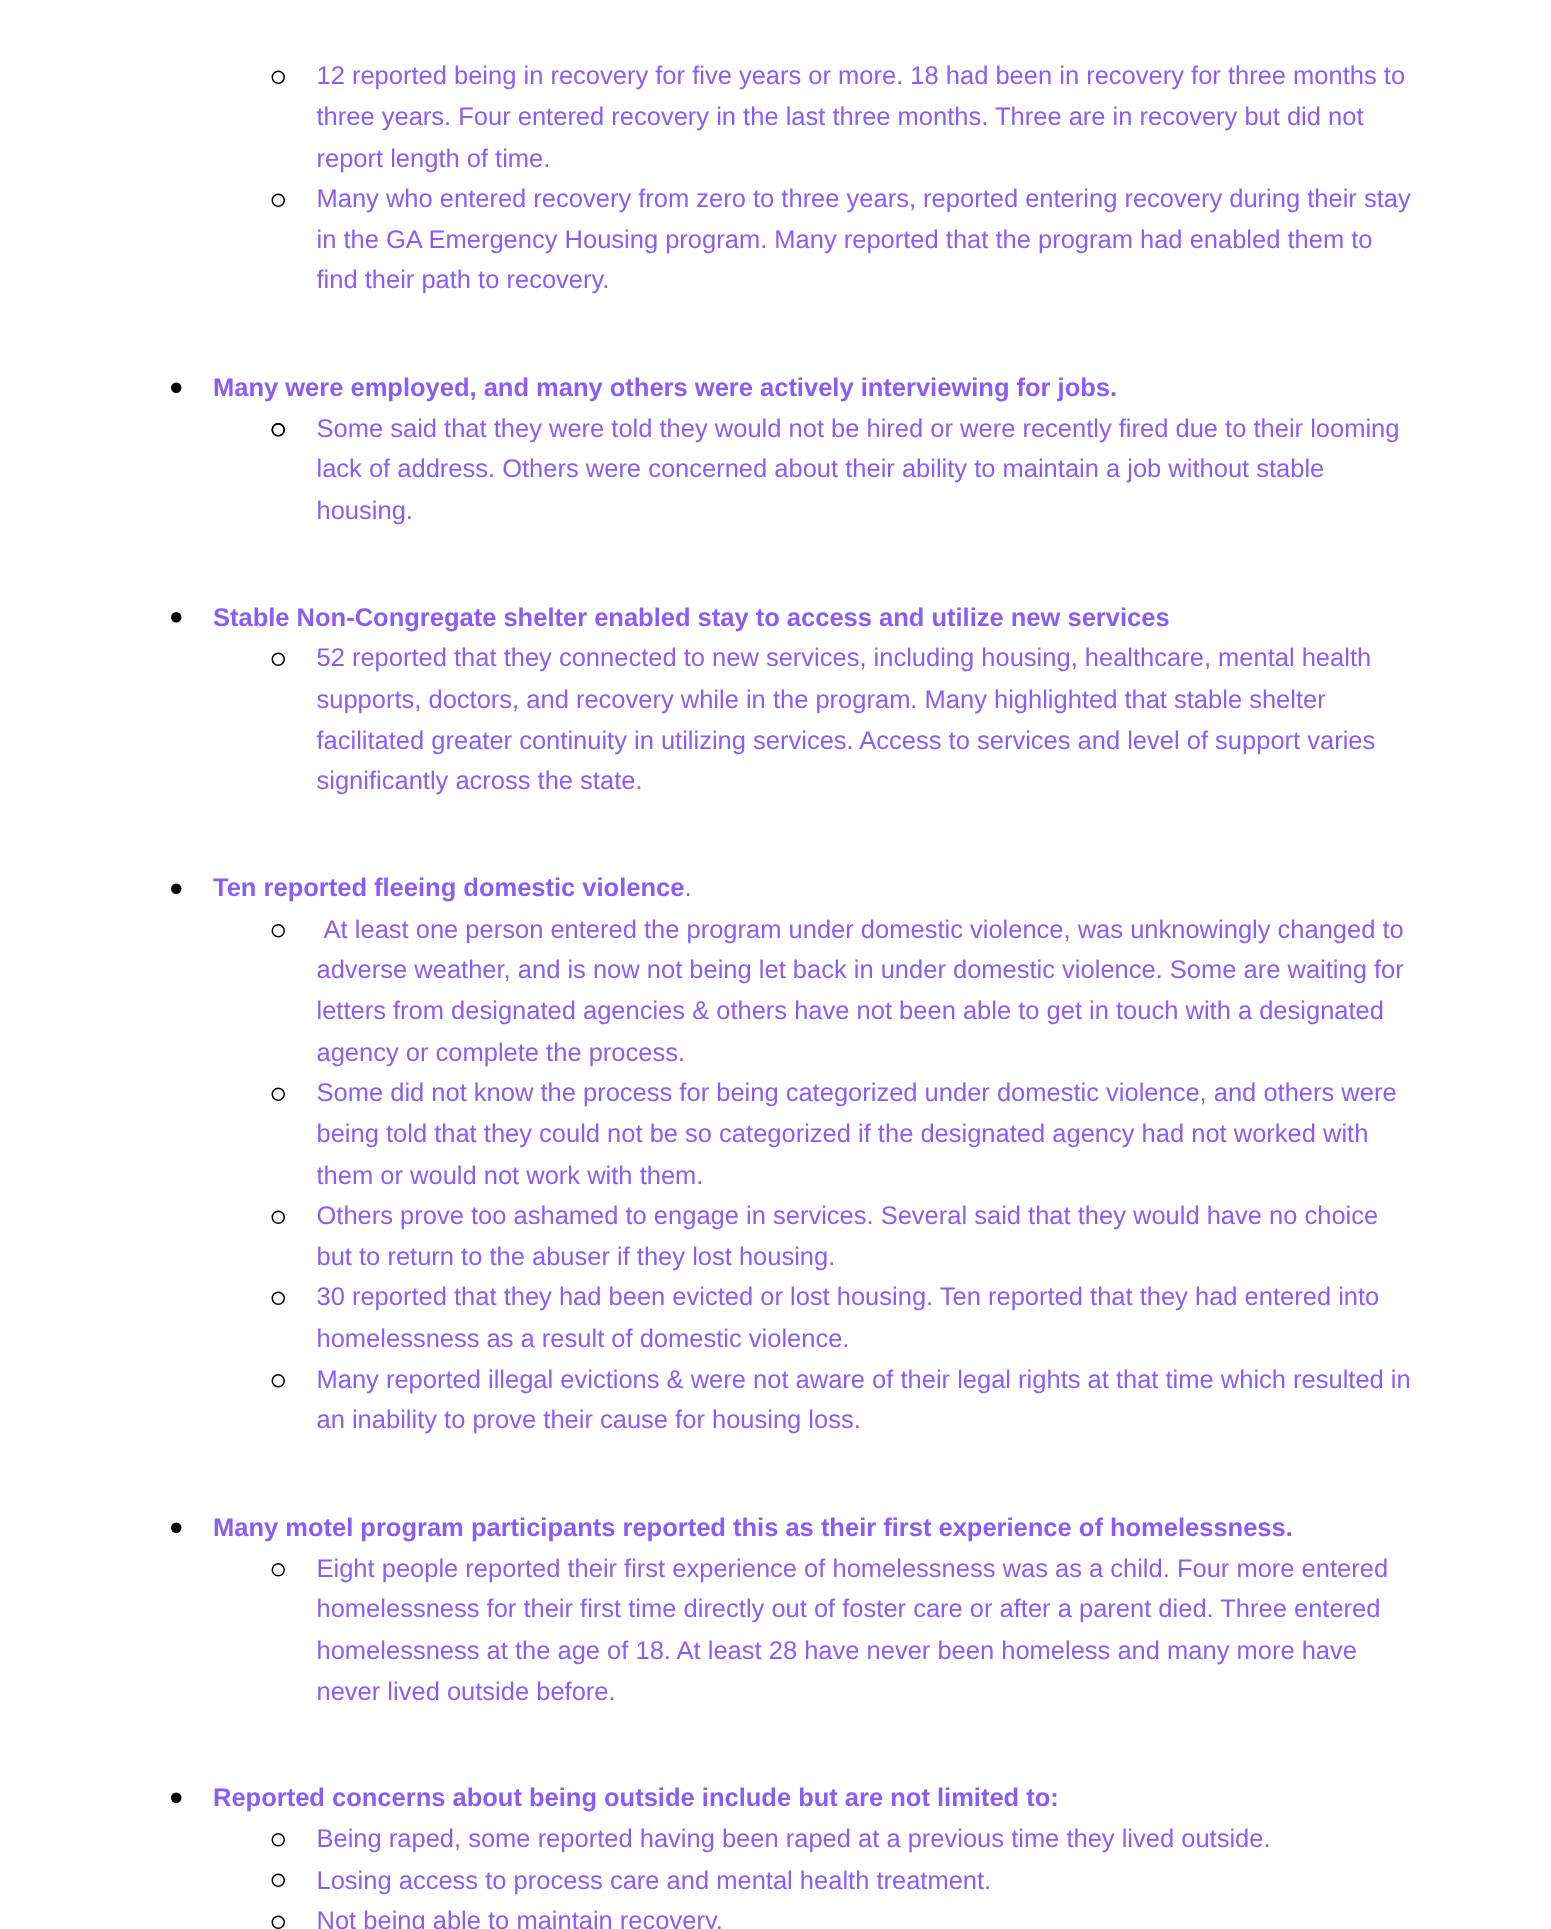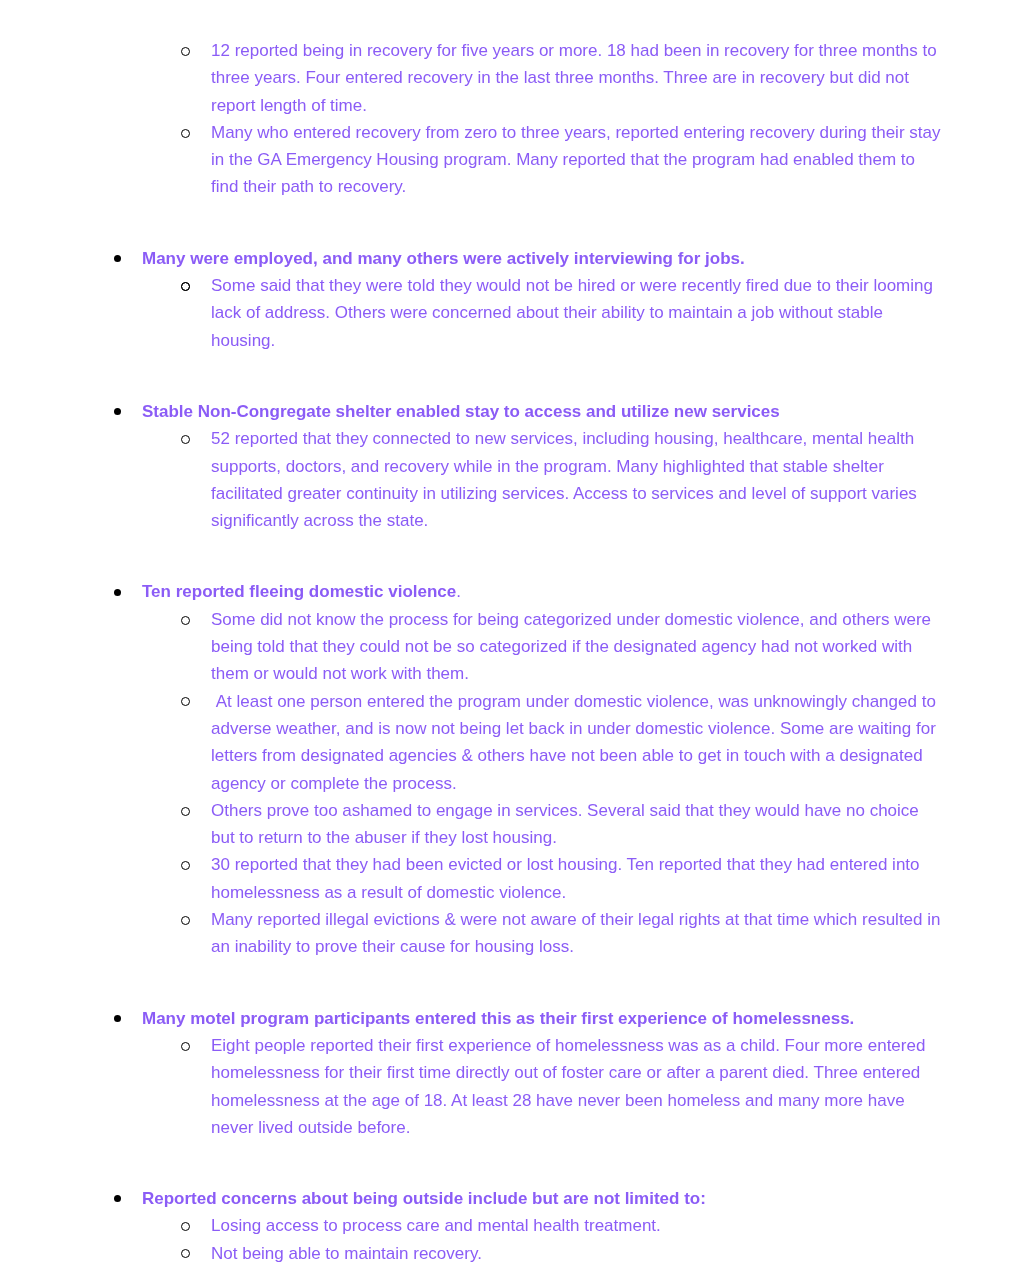--- a/index.html
+++ b/index.html
@@ -94,49 +94,53 @@
     <div class="l2-item">
       <span class="l2-marker"></span>
       <div class="l2-text">52 reported that they connected to new services, including housing, healthcare, mental health supports, doctors, and recovery while in the program. Many highlighted that stable shelter facilitated greater continuity in utilizing services. Access to services and level of support varies significantly across the state.</div>
     </div>
     <div class="l1-item">
       <span class="l1-marker"></span>
       <div class="l1-text"><span>Ten reported fleeing domestic violence</span><span class="suffix">.</span></div>
     </div>
     <div class="l2-item">
       <span class="l2-marker"></span>
-      <div class="l2-text">Some did not know the process for being categorized under domestic violence, and others were being told that they could not be so categorized if the designated agency had not worked with them or would not work with them.</div>
+      <div class="l2-text"> At least one person entered the program under domestic violence, was unknowingly changed to adverse weather, and is now not being let back in under domestic violence. Some are waiting for letters from designated agencies &amp; others have not been able to get in touch with a designated agency or complete the process.</div>
     </div>
     <div class="l2-item">
       <span class="l2-marker"></span>
-      <div class="l2-text"> At least one person entered the program under domestic violence, was unknowingly changed to adverse weather, and is now not being let back in under domestic violence. Some are waiting for letters from designated agencies &amp; others have not been able to get in touch with a designated agency or complete the process.</div>
+      <div class="l2-text">Some did not know the process for being categorized under domestic violence, and others were being told that they could not be so categorized if the designated agency had not worked with them or would not work with them.</div>
     </div>
     <div class="l2-item">
       <span class="l2-marker"></span>
       <div class="l2-text">Others prove too ashamed to engage in services. Several said that they would have no choice but to return to the abuser if they lost housing.</div>
     </div>
     <div class="l2-item">
       <span class="l2-marker"></span>
       <div class="l2-text">30 reported that they had been evicted or lost housing. Ten reported that they had entered into homelessness as a result of domestic violence.</div>
     </div>
     <div class="l2-item">
       <span class="l2-marker"></span>
       <div class="l2-text">Many reported illegal evictions &amp; were not aware of their legal rights at that time which resulted in an inability to prove their cause for housing loss.</div>
     </div>
     <div class="l1-item">
       <span class="l1-marker"></span>
-      <div class="l1-text"><span>Many motel program participants entered this as their first experience of homelessness.</span></div>
+      <div class="l1-text"><span>Many motel program participants reported this as their first experience of homelessness.</span></div>
     </div>
     <div class="l2-item">
       <span class="l2-marker"></span>
       <div class="l2-text">Eight people reported their first experience of homelessness was as a child. Four more entered homelessness for their first time directly out of foster care or after a parent died. Three entered homelessness at the age of 18. At least 28 have never been homeless and many more have never lived outside before.</div>
     </div>
     <div class="l1-item">
       <span class="l1-marker"></span>
       <div class="l1-text"><span>Reported concerns about being outside include but are not limited to:</span></div>
+    </div>
+    <div class="l2-item">
+      <span class="l2-marker"></span>
+      <div class="l2-text">Being raped, some reported having been raped at a previous time they lived outside.</div>
     </div>
     <div class="l2-item">
       <span class="l2-marker"></span>
       <div class="l2-text">Losing access to process care and mental health treatment.</div>
     </div>
     <div class="l2-item">
       <span class="l2-marker"></span>
       <div class="l2-text">Not being able to maintain recovery.</div>
     </div>
   </div>

